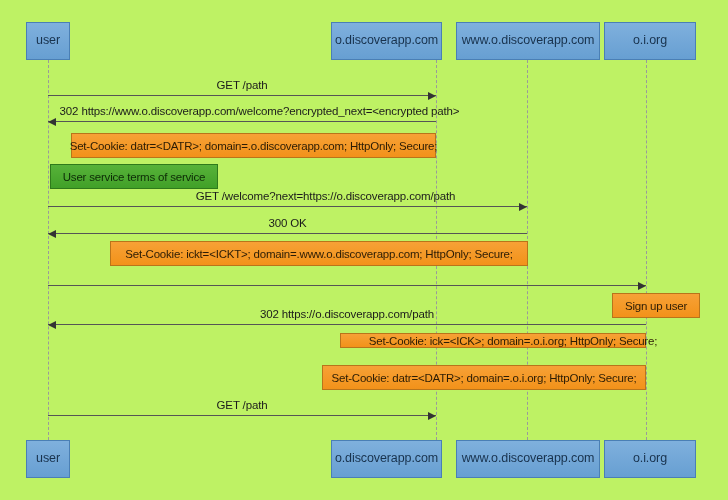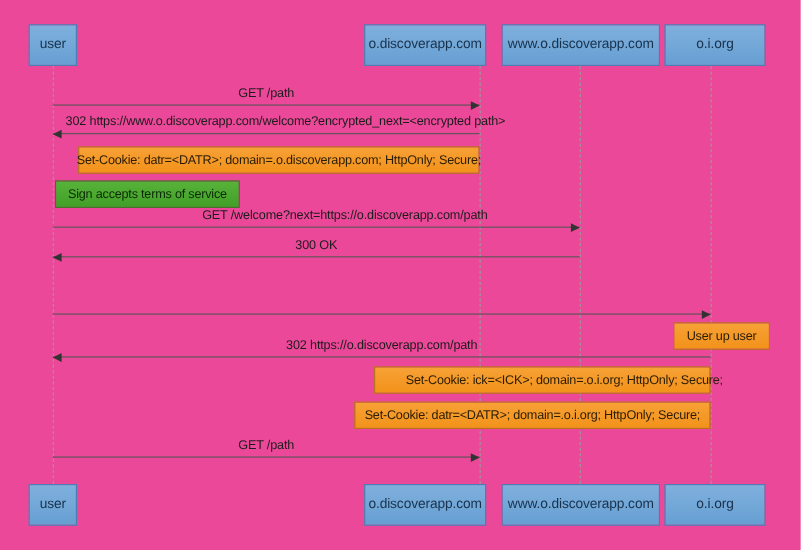--- a/index.html
+++ b/index.html
@@ -8,21 +8,21 @@
     background: #ffffff;
   }
   body {
     font-family: "Liberation Sans", sans-serif;
     -webkit-font-smoothing: antialiased;
   }
   #diagram {
     position: relative;
     width: 728px;
     height: 500px;
-    background: #ec4899;
+    background: #bef264;
     overflow: hidden;
   }
   
   .actor-box {
     position: absolute;
     box-sizing: border-box;
     background: #6fa8dc;
     background: linear-gradient(#7fb0dd, #679fd2);
     border: 1px solid #4a7fb5;
     color: #18324d;
@@ -125,40 +125,43 @@
       <span>o.i.org</span>
     </div>
     <div class="msg" style="left: 48px; top: 95px; width: 388px;"></div>
     <div class="arrowhead right" style="top: 91.5px; left: 428px;"></div>
     <div class="msg-label" style="left: 48px; width: 388px; top: 79px;">GET /path</div>
     <div class="msg" style="left: 48px; top: 121px; width: 388px;"></div>
     <div class="arrowhead left" style="top: 117.5px; left: 48px;"></div>
     <div class="msg-label" style="left: 48px; width: 423px; top: 105px;">302 https://www.o.discoverapp.com/welcome?encrypted_next=&lt;encrypted path&gt;</div>
     <div class="msg" style="left: 48px; top: 206px; width: 479px;"></div>
     <div class="arrowhead right" style="top: 202.5px; left: 519px;"></div>
-    <div class="msg-label" style="left: 36px; width: 479px; top: 190px; padding-left: 38px;">GET /welcome?next=https://o.discoverapp.com/path</div>
+    <div class="msg-label" style="left: 48px; width: 479px; top: 190px; padding-left: 38px;">GET /welcome?next=https://o.discoverapp.com/path</div>
     <div class="msg" style="left: 48px; top: 233px; width: 479px;"></div>
     <div class="arrowhead left" style="top: 229.5px; left: 48px;"></div>
     <div class="msg-label" style="left: 48px; width: 479px; top: 217px;">300 OK</div>
     <div class="msg" style="left: 48px; top: 285px; width: 598px;"></div>
     <div class="arrowhead right" style="top: 281.5px; left: 638px;"></div>
     <div class="msg" style="left: 48px; top: 324px; width: 598px;"></div>
     <div class="arrowhead left" style="top: 320.5px; left: 48px;"></div>
     <div class="msg-label" style="left: 48px; width: 598px; top: 308px;">302 https://o.discoverapp.com/path</div>
     <div class="msg" style="left: 48px; top: 415px; width: 388px;"></div>
     <div class="arrowhead right" style="top: 411.5px; left: 428px;"></div>
     <div class="msg-label" style="left: 48px; width: 388px; top: 399px;">GET /path</div>
     <div class="note cookie" style="left: 71px; top: 133px; width: 365px; height: 25px; text-align: center;">
       <span>Set-Cookie: datr=&lt;DATR&gt;; domain=.o.discoverapp.com; HttpOnly; Secure;</span>
     </div>
     <div class="note action" style="left: 50px; top: 164px; width: 168px; height: 25px;">
-      <span>Sign accepts terms of service</span>
+      <span>User service terms of service</span>
+    </div>
+    <div class="note cookie" style="left: 110px; top: 241px; width: 418px; height: 25px;">
+      <span>Set-Cookie: ickt=&lt;ICKT&gt;; domain=.www.o.discoverapp.com; HttpOnly; Secure;</span>
     </div>
     <div class="note cookie" style="left: 612px; top: 293px; width: 88px; height: 25px;">
-      <span>User up user</span>
+      <span>Sign up user</span>
     </div>
-    <div class="note cookie" style="left: 340px; top: 333px; width: 306px; height: 25px; padding-left: 40px;">
+    <div class="note cookie" style="left: 340px; top: 333px; width: 306px; height: 15px; padding-left: 40px;">
       <span>Set-Cookie: ick=&lt;ICK&gt;; domain=.o.i.org; HttpOnly; Secure;</span>
     </div>
     <div class="note cookie" style="left: 322px; top: 365px; width: 324px; height: 25px;">
       <span>Set-Cookie: datr=&lt;DATR&gt;; domain=.o.i.org; HttpOnly; Secure;</span>
     </div>
   </div>
 
 </body></html>

